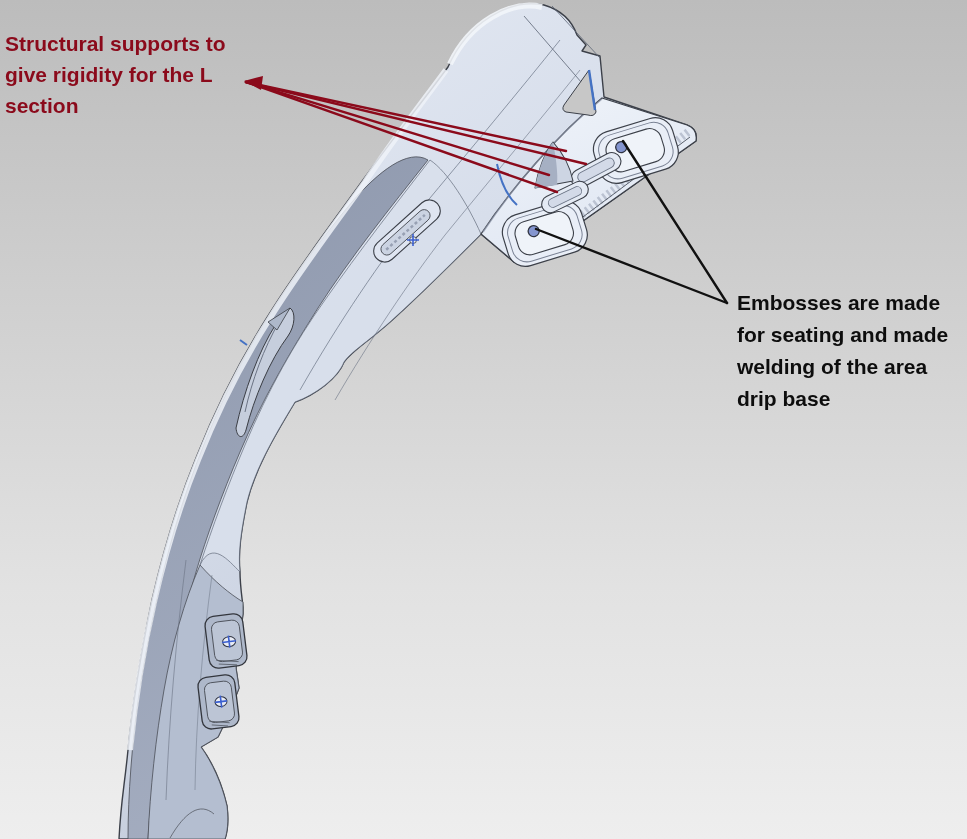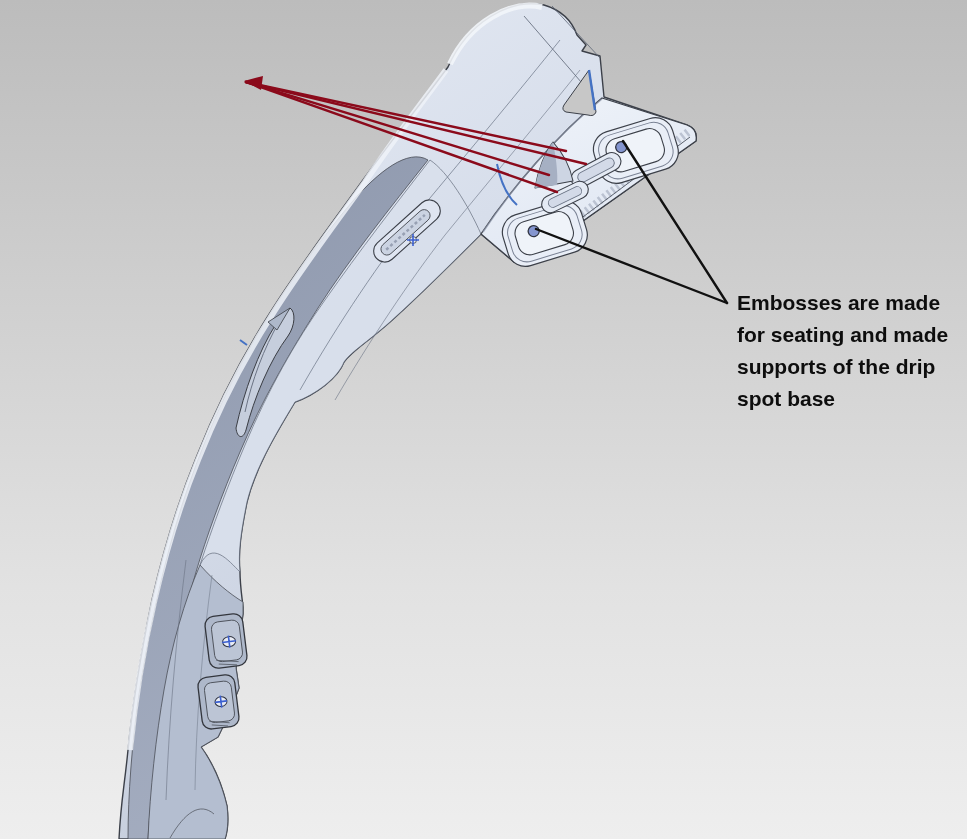--- a/index.html
+++ b/index.html
@@ -220,21 +220,26 @@
       <line x1="246" y1="82" x2="557" y2="192"></line>
       <path d="M 244,81 L 263,76 L 261,90 Z" fill="#8b0a1b" stroke="none"></path>
     </g>
 
     <g stroke="#111111" stroke-width="2.4" stroke-linecap="round">
       <line x1="623" y1="141" x2="727" y2="303"></line>
       <line x1="536" y1="229" x2="727" y2="303"></line>
     </g>
   </svg>
 
+  <div class="note note-red" style="color: rgb(139, 10, 27);">
+    <div>Structural supports to</div>
+    <div>give rigidity for the L</div>
+    <div>section</div>
+  </div>
 
   <div class="note note-black" style="color: rgb(13, 13, 13);">
     <div>Embosses are made</div>
     <div>for seating and made</div>
-    <div>supports of the drip</div>
-    <div>spot base</div>
+    <div>welding of the area</div>
+    <div>drip base</div>
   </div>
 
 </div>
 
 </body></html>

